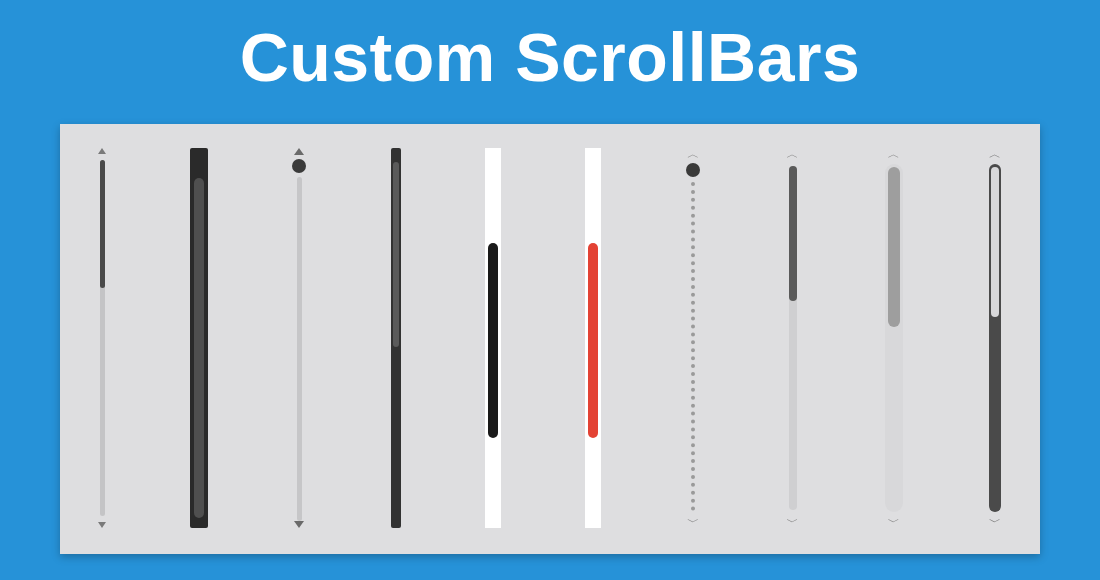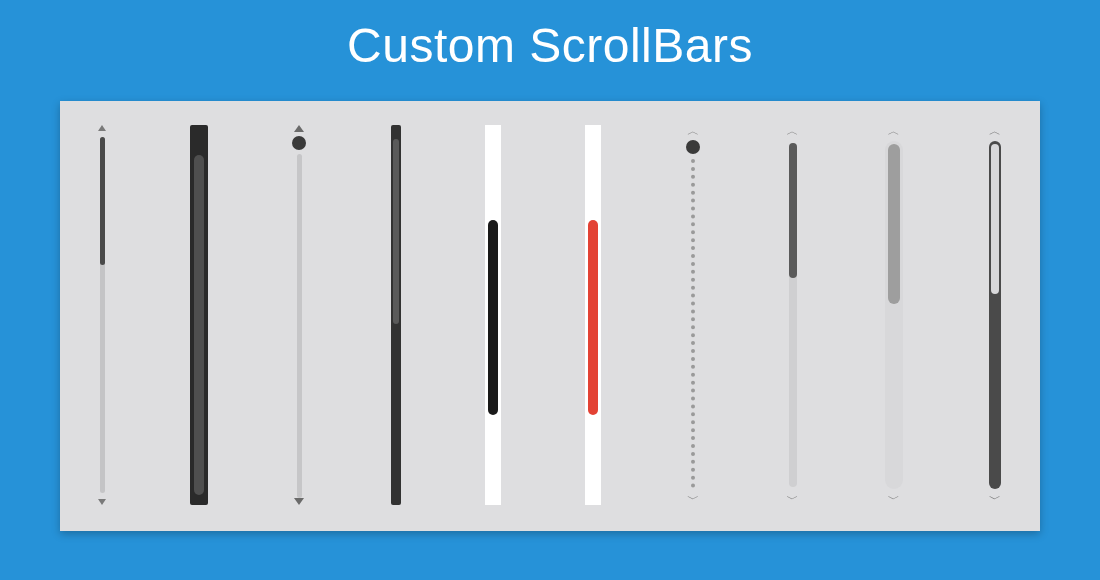--- a/index.html
+++ b/index.html
@@ -12,22 +12,22 @@
       width: 1100px;
       height: 580px;
       background: #2692d8;
       font-family: -apple-system, BlinkMacSystemFont, "Segoe UI", Helvetica, Arial, sans-serif;
       overflow: hidden;
     }
     
     .title {
       color: #ffffff;
       text-align: center;
-      font-size: 48px;
-      font-weight: 400;
+      font-size: 68px;
+      font-weight: 700;
       padding-top: 18px;
       letter-spacing: 0.5px;
     }
     
     .panel {
       background: #dedee0;
       margin: 28px 60px 0 60px;
       height: 430px;
       box-shadow: 0 3px 8px rgba(0,0,0,0.25);
       display: flex;

